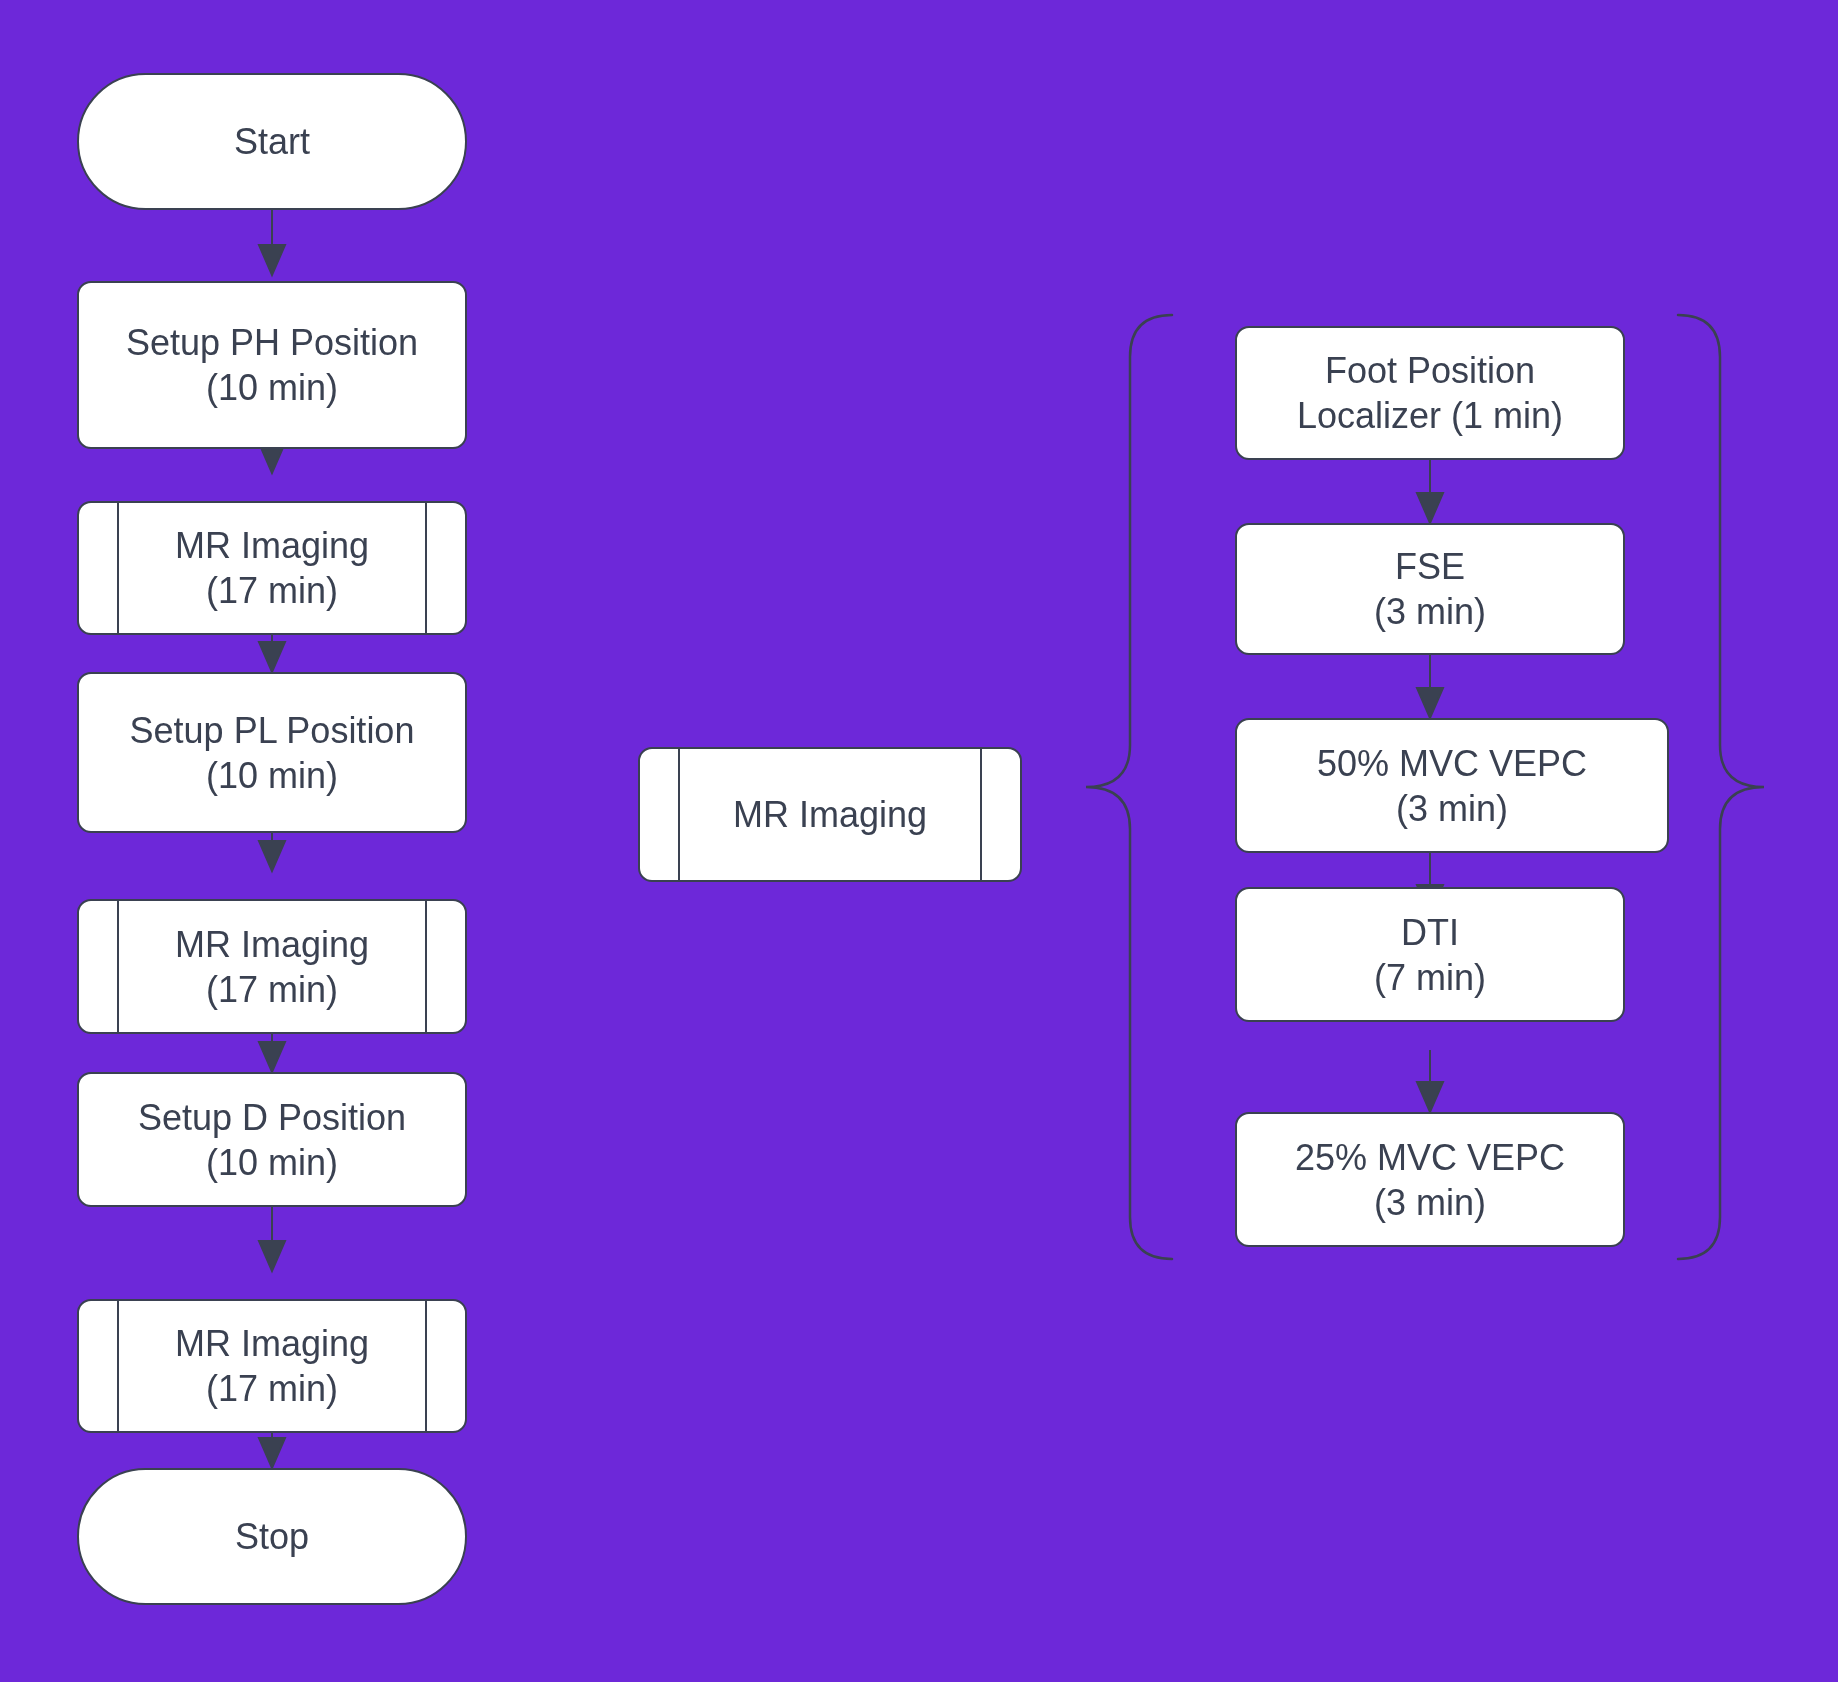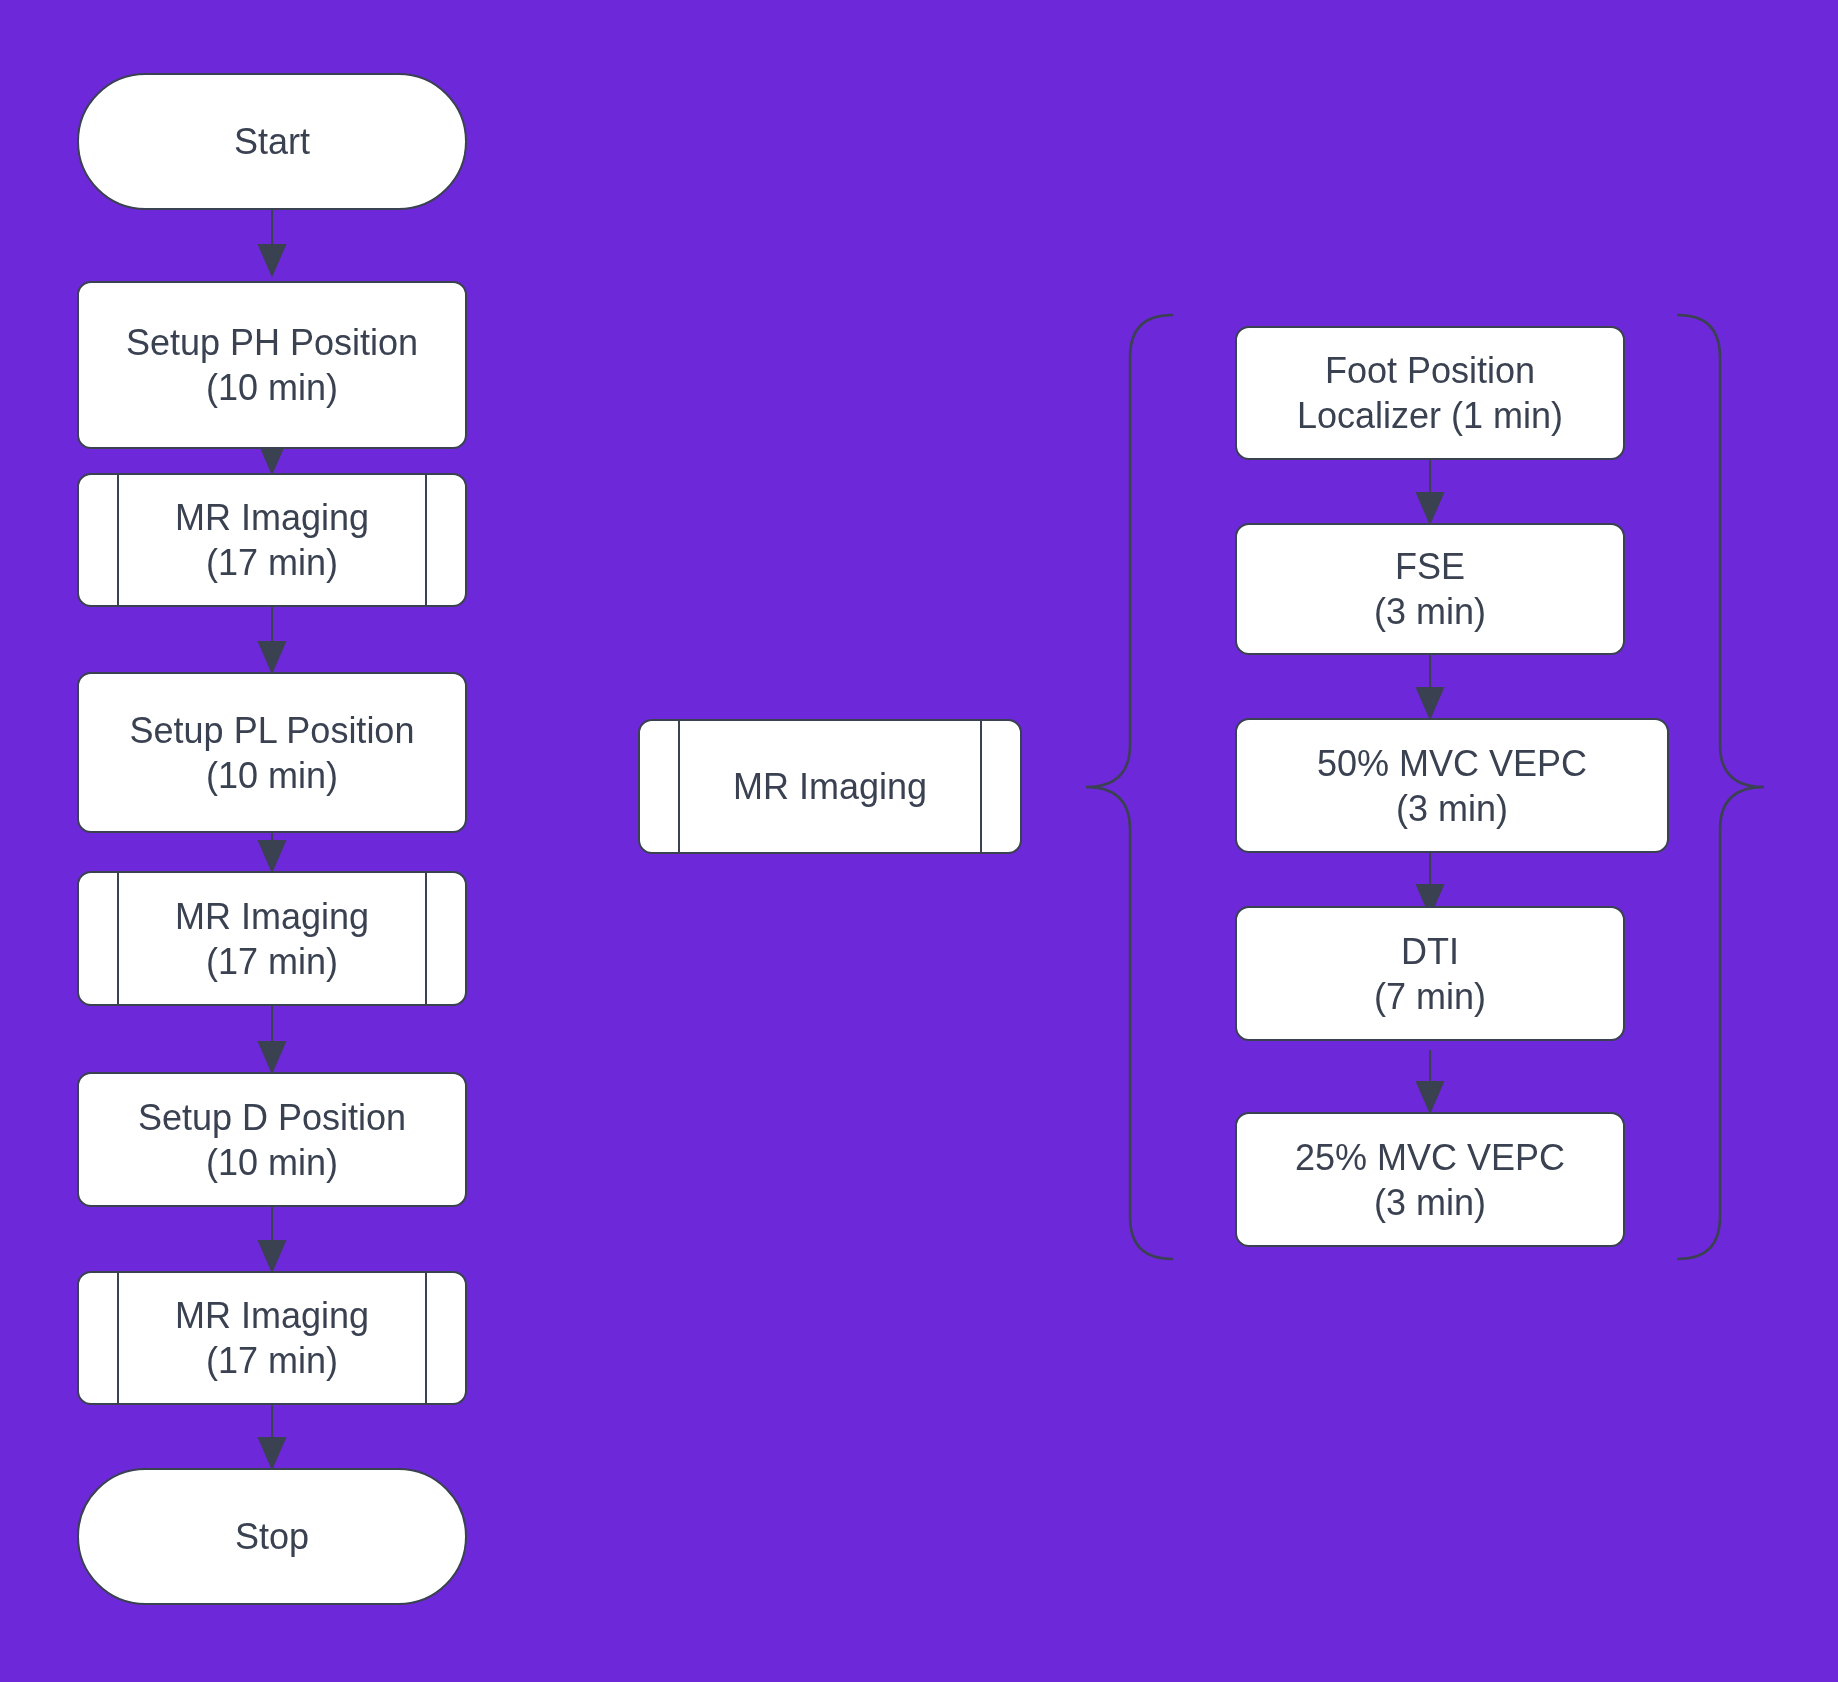--- a/index.html
+++ b/index.html
@@ -34,21 +34,21 @@
     flex-direction: column;
     align-items: center;
     justify-content: center;
     text-align: center;
     font-size: 36px;
     line-height: 45px;
     color: var(--stroke, #3a4151);
   }
   .node.terminator { border-radius: 999px; }
   .node.process    { border-radius: 14px; }
-  .node.subroutine { border-radius: 14px; }
+  .node.subroutine { border-radius: 14px; margin-top: 28px; }
   .node .line { display: block; white-space: nowrap; }
   .node .line:empty { display: none; }
   .bar {
     position: absolute;
     top: 0;
     bottom: 0;
     width: 0;
     border-left: 2px solid var(--stroke, #3a4151);
   }
   .bar-l { left: 38px; }
@@ -169,21 +169,21 @@
   <div class="node process" style="left:1235px; top:523px; width:390px; height:132px;">
     <span class="line">FSE</span>
     <span class="line">(3 min)</span>
   </div>
 
   <div class="node process" style="left:1235px; top:718px; width:434px; height:135px;">
     <span class="line">50% MVC VEPC</span>
     <span class="line">(3 min)</span>
   </div>
 
-  <div class="node process" style="left:1235px; top:906px; width:390px; height:135px;">
+  <div class="node process" style="left:1235px; top:887px; width:390px; height:135px;">
     <span class="line">DTI</span>
     <span class="line">(7 min)</span>
   </div>
 
   <div class="node process" style="left:1235px; top:1112px; width:390px; height:135px;">
     <span class="line">25% MVC VEPC</span>
     <span class="line">(3 min)</span>
   </div>
 
 </div>

